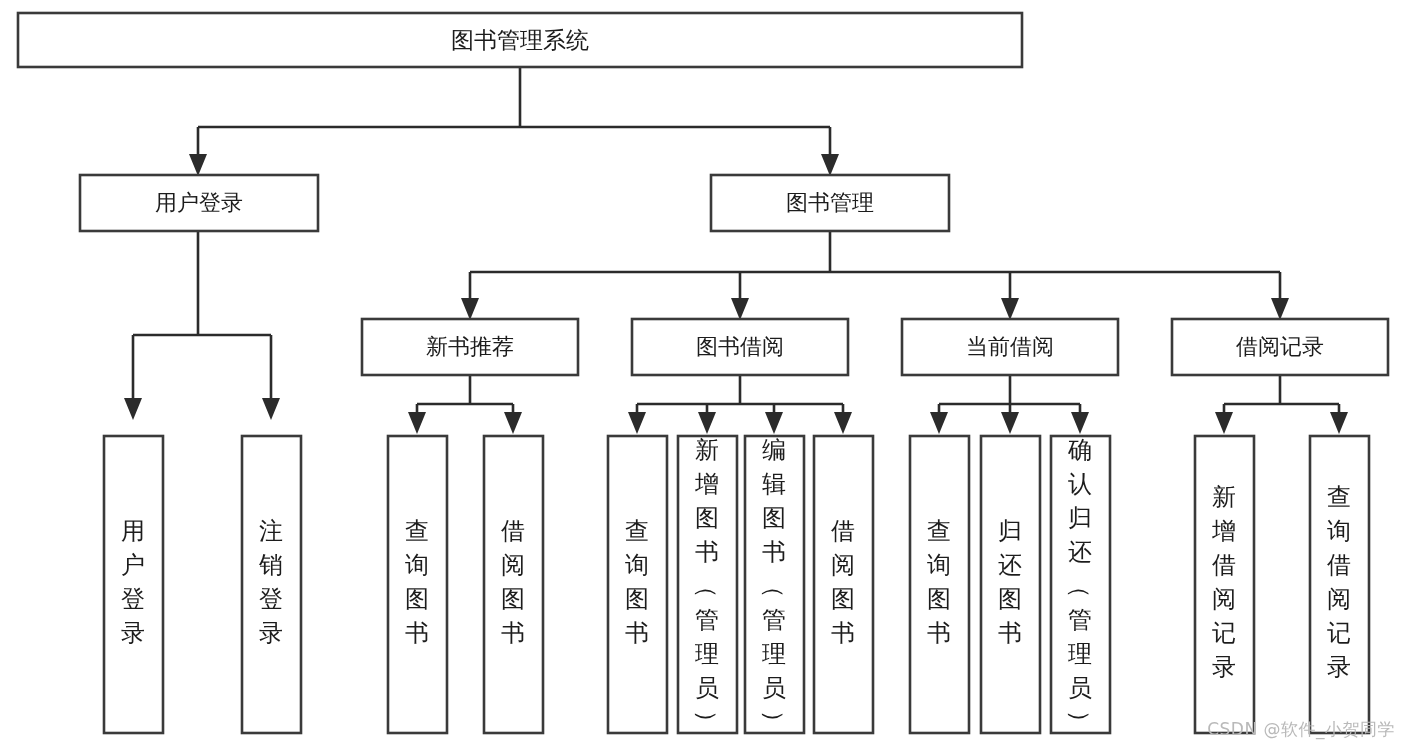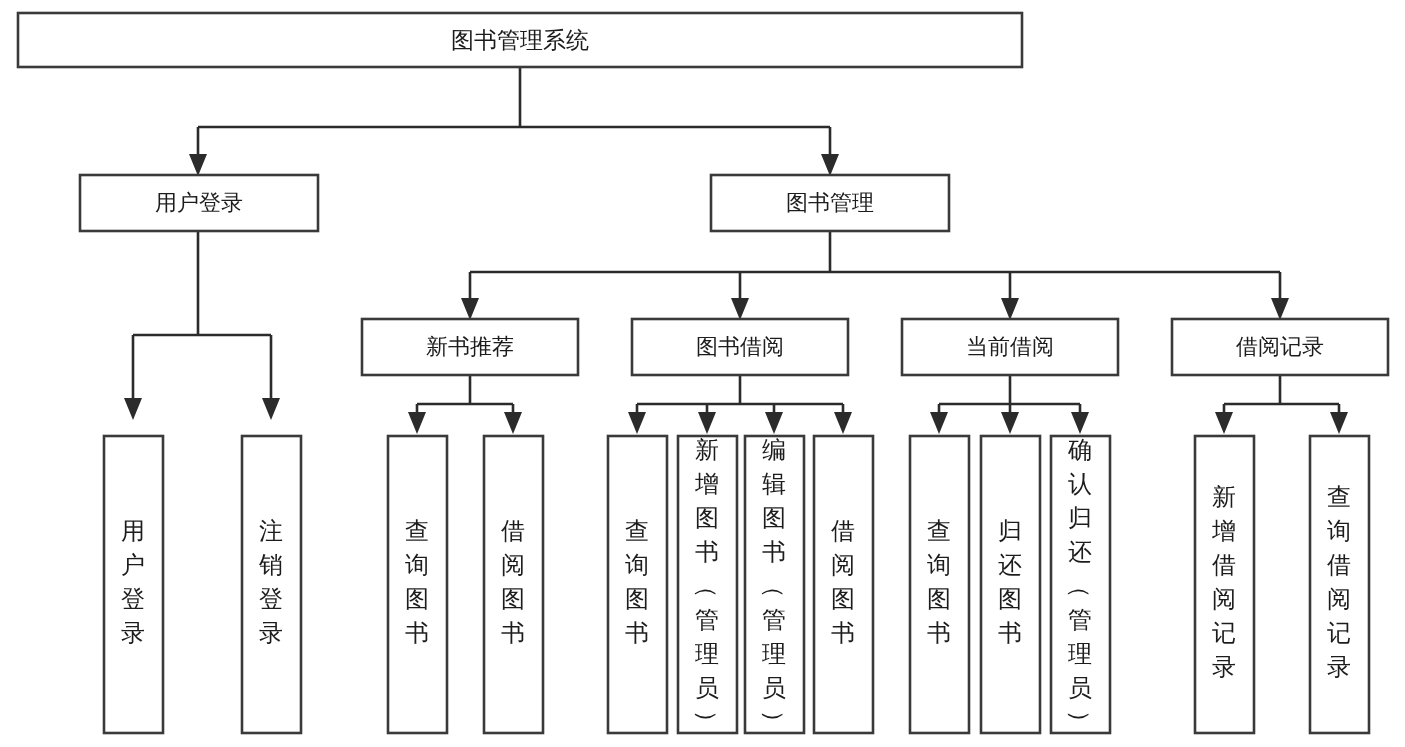--- a/index.html
+++ b/index.html
@@ -316,13 +316,14 @@
             <text class="vert-label" x="1339" y="538.5">询</text>
             <text class="vert-label" x="1339" y="572.5">借</text>
             <text class="vert-label" x="1339" y="606.5">阅</text>
             <text class="vert-label" x="1339" y="640.5">记</text>
             <text class="vert-label" x="1339" y="674.5">录</text>
           </g>
       </g>
     </g>
   </svg>
 
+  <div class="watermark">CSDN @软件_小贺同学</div>
 </div>
 
 </body></html>

